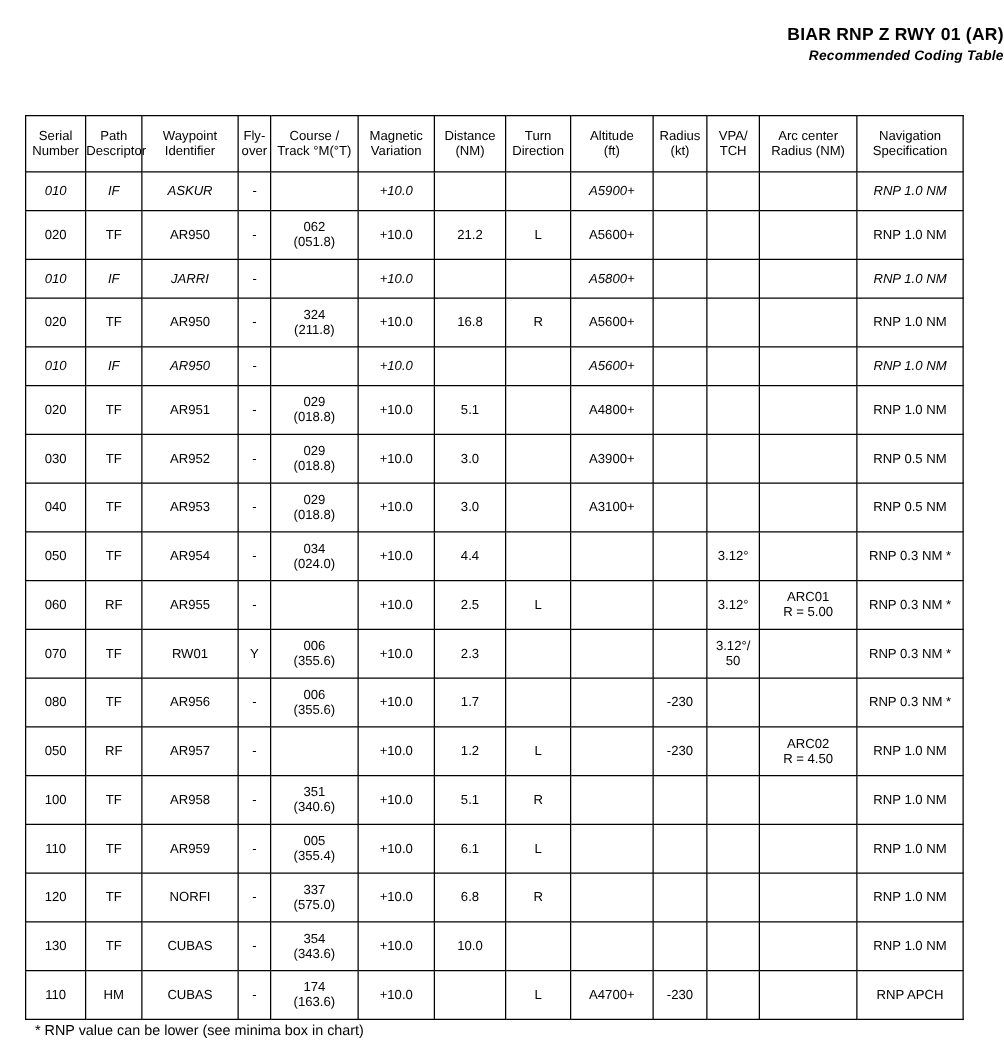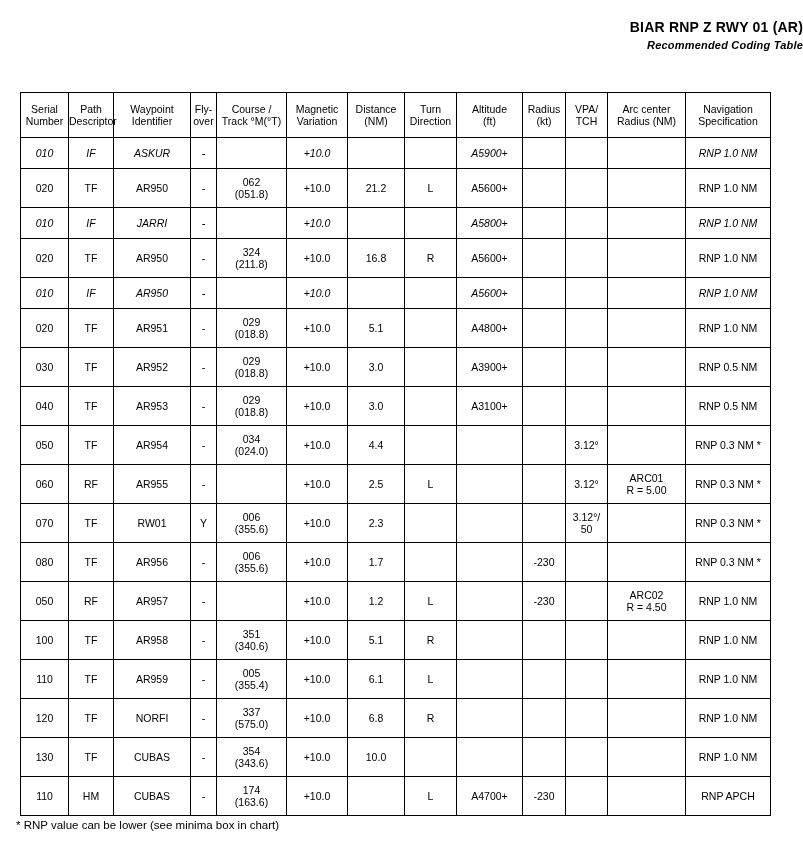--- a/index.html
+++ b/index.html
@@ -59,21 +59,21 @@
     font-weight: normal;
   }
   table.coding thead th {
     height: 44px;
     font-size: 10.5px;
   }
   table.coding tbody tr.r1 td { height: 30px; font-style: italic; }
   table.coding tbody tr.r2 td { height: 38px; }
   .footnote {
     position: absolute;
-    left: 16px;
+    left: 28px;
     top: 818px;
     font-size: 11.5px;
     line-height: 15px;
   }
   .cell-line { display: block; }
 </style>
 </head>
 <body>
 
 <div class="page">

